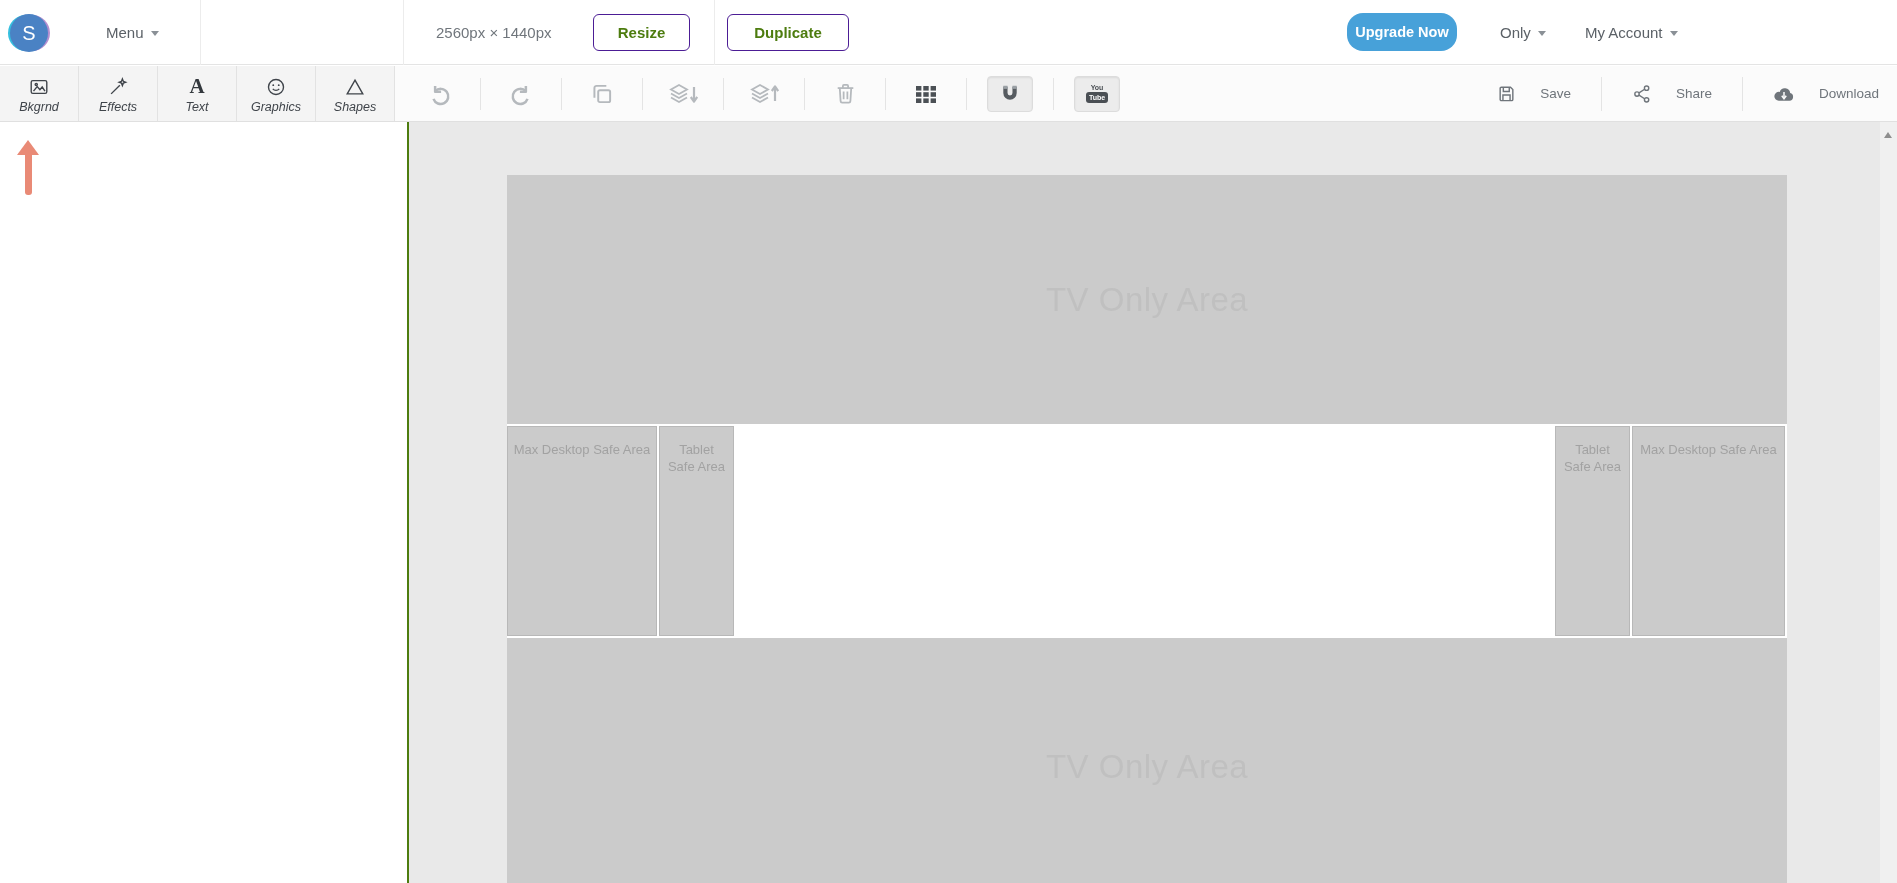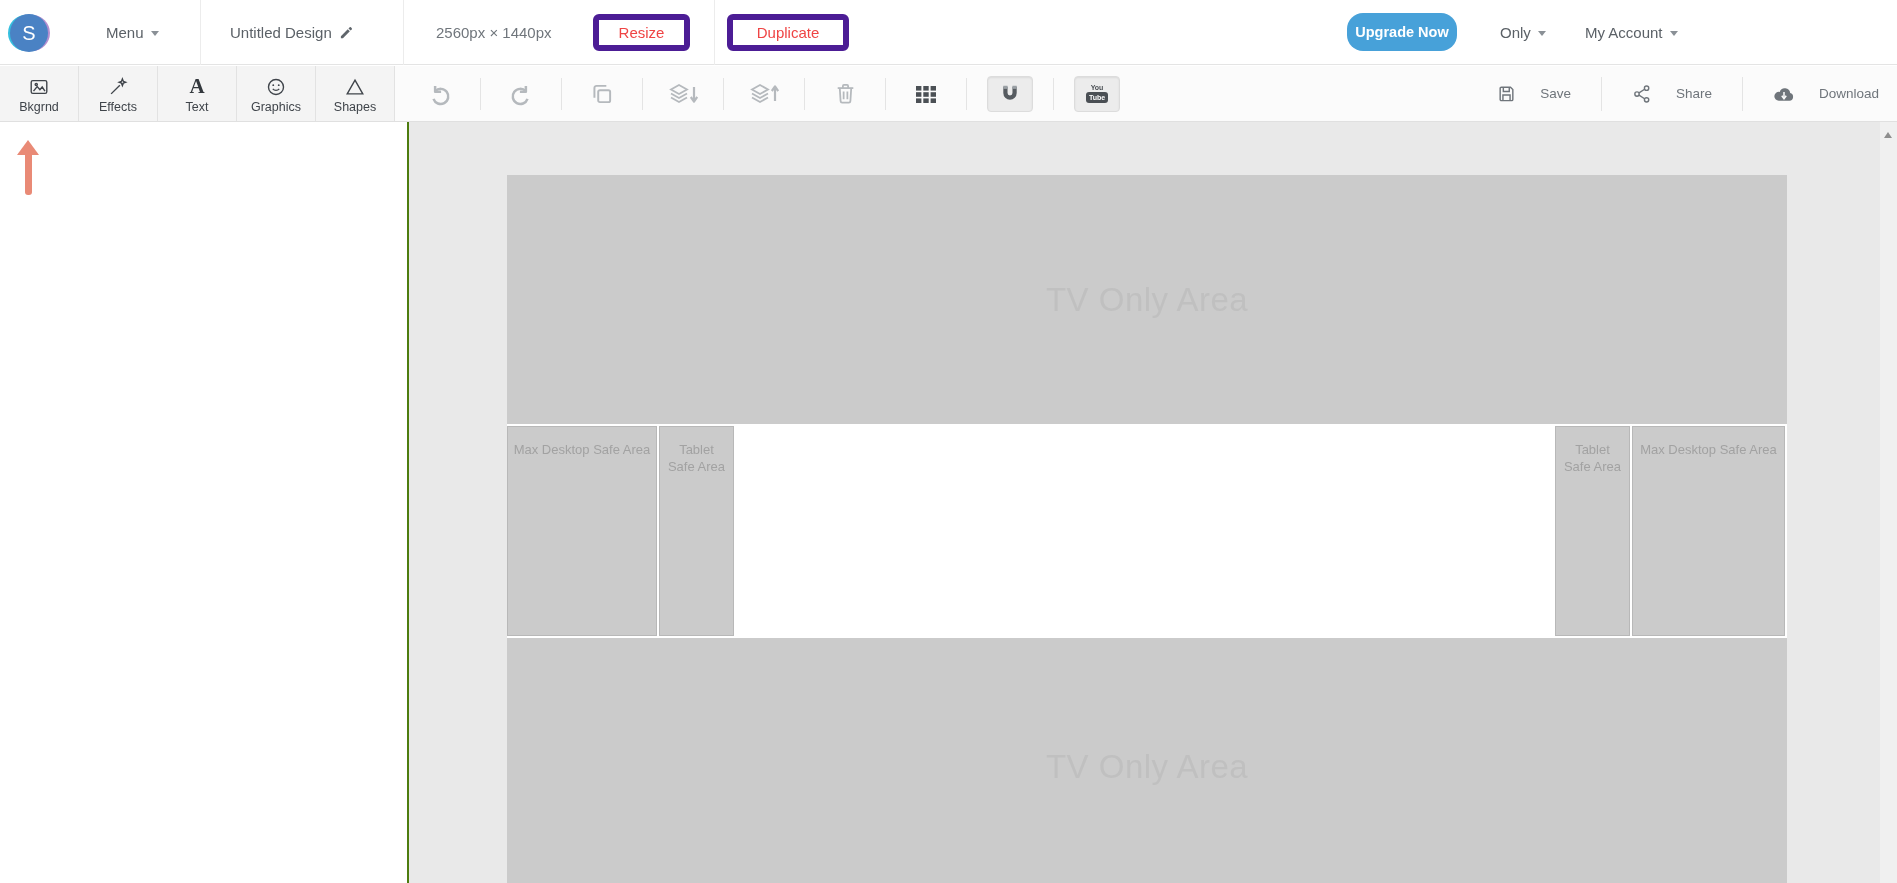--- a/index.html
+++ b/index.html
@@ -11,32 +11,32 @@
   
   .header { position:absolute; left:0; top:0; width:100%; height:65px; background:#fff; border-bottom:1px solid #e4e4e4; }
   .hsep { position:absolute; top:0; width:1px; height:65px; background:#ececec; }
   .logo { position:absolute; left:8px; top:13px; width:40px; height:40px; cursor:pointer; }
   .logo .c1 { position:absolute; left:0; top:2px; width:36px; height:36px; border-radius:50%; background:#35bfdf; }
   .logo .c2 { position:absolute; left:6px; top:2px; width:36px; height:36px; border-radius:50%; background:#b championship; background:#b48fd0; }
   .logo .c3 { position:absolute; left:2px; top:1px; width:38px; height:38px; border-radius:50%; background:#4a82c4;
               display:flex; align-items:center; justify-content:center; color:#fff; font-size:20px; font-weight:500; }
   .hitem { position:absolute; top:0; height:65px; display:flex; align-items:center; gap:7px; font-size:15px; color:#5b6167; cursor:pointer; white-space:nowrap; }
   .chev { width:0; height:0; border-left:4px solid transparent; border-right:4px solid transparent; border-top:5px solid #8a9096; margin-top:2px; }
-  .hbtn { position:absolute; top:14px; height:37px; border:6px solid #4c1d95; border-radius:6px; background:#fff;
-          font-size:15px; color:#ef4444; display:flex; align-items:center; justify-content:center; cursor:pointer; font-family:"Liberation Sans",sans-serif; }
+  .hbtn { position:absolute; top:14px; height:37px; border:1px solid #4c1d95; border-radius:6px; background:#fff;
+          font-size:15px; color:#4d7c0f; display:flex; align-items:center; justify-content:center; cursor:pointer; font-family:"Liberation Sans",sans-serif;font-weight:bold; }
   .upgrade { position:absolute; left:1347px; top:13px; width:110px; height:38px; background:#47a1d9; border:none; border-radius:16px;
              color:#fff; font-size:14.5px; font-weight:bold; cursor:pointer; font-family:"Liberation Sans",sans-serif; }
   .pencil-svg { width:15px; height:15px; }
   
   .toolbar { position:absolute; left:0; top:66px; width:100%; height:56px; background:#fbfbfb; border-bottom:1px solid #e0e0e0; }
   .tabs { position:absolute; left:0; top:0; height:100%; display:flex; }
   .tab { width:79px; height:100%; background:#f4f4f4; border-right:1px solid #e2e2e2; display:flex; flex-direction:column;
          align-items:center; justify-content:center; gap:2px; padding-top:2px; cursor:pointer; }
   .tab .ticon { height:22px; display:flex; align-items:center; justify-content:center; color:#3f444a; }
-  .tab .tlabel { font-size:12.5px; color:#3f444a; }
+  .tab .tlabel { font-size:12.5px; color:#3f444a;font-style:italic; }
   .glyph-a { font-family:"Liberation Serif", serif; font-size:21px; font-weight:600; color:#33383d; }
   .tools { position:absolute; left:420px; top:0; height:100%; display:flex; align-items:center; }
   .tool { width:40px; height:40px; display:flex; align-items:center; justify-content:center; cursor:pointer; }
   .tsep { width:1px; height:32px; background:#e4e4e4; margin:0 20px; }
   .togglebtn { width:46px; height:36px; background:#ececec; border:1px solid #dcdcdc; border-radius:4px;
                box-shadow:inset 0 1px 2px rgba(0,0,0,0.08); display:flex; align-items:center; justify-content:center; cursor:pointer; }
   .yt-logo { display:flex; flex-direction:column; align-items:center; line-height:1; }
   .yt-logo .you { font-size:7px; font-weight:bold; color:#4a4f54; letter-spacing:0; }
   .yt-logo .tube { margin-top:1px; background:#4a4f54; color:#fff; font-size:7px; font-weight:bold; border-radius:3px; padding:1.5px 3px 2px; }
   .rtools { position:absolute; right:18px; top:0; height:100%; display:flex; align-items:center; }
@@ -76,26 +76,20 @@
       <div class="c3">S</div>
     </div>
 
     <div class="hitem" style="left:106px;">
       <span>Menu</span>
       <span class="chev"></span>
     </div>
 
     <div class="hsep" style="left:200px;"></div>
 
-    <div class="hitem" style="left:230px;">
-      <span>Untitled Design</span>
-      <svg class="pencil-svg" viewBox="0 0 24 24">
-        <path d="M3 17.8 L14 6.8 l3.3 3.3 L6.3 21 H3 Z M15.2 5.6 l1.9-1.9 a1.4 1.4 0 0 1 2 0 l1.3 1.3 a1.4 1.4 0 0 1 0 2 l-1.9 1.9 Z" fill="#5f656b"></path>
-      </svg>
-    </div>
 
     <div class="hsep" style="left:403px;"></div>
 
     <div class="hitem" style="left:436px; cursor:default; color:#70767c;">
       <span>2560px × 1440px</span>
     </div>
 
     <button class="hbtn" style="left:593px; width:97px;">Resize</button>
 
     <div class="hsep" style="left:714px;"></div>

